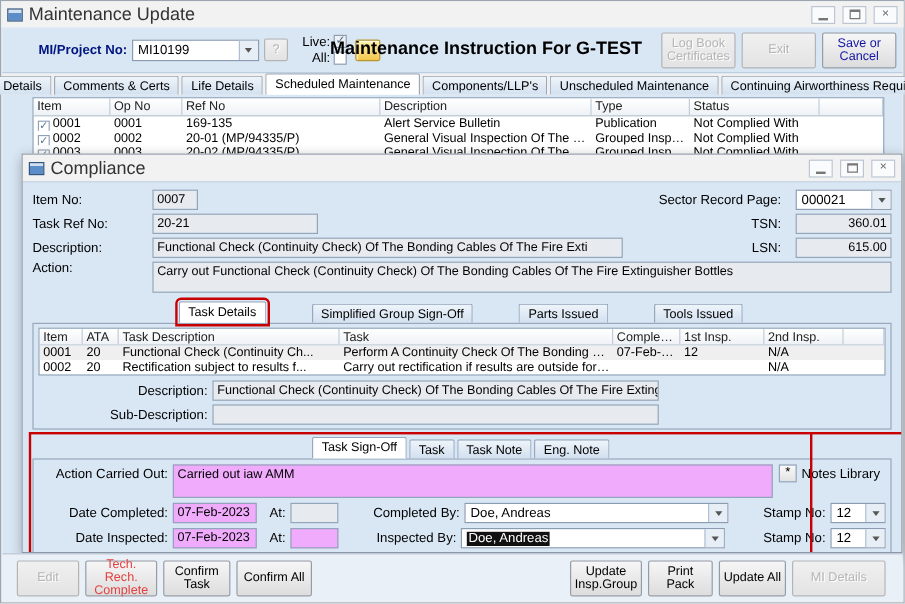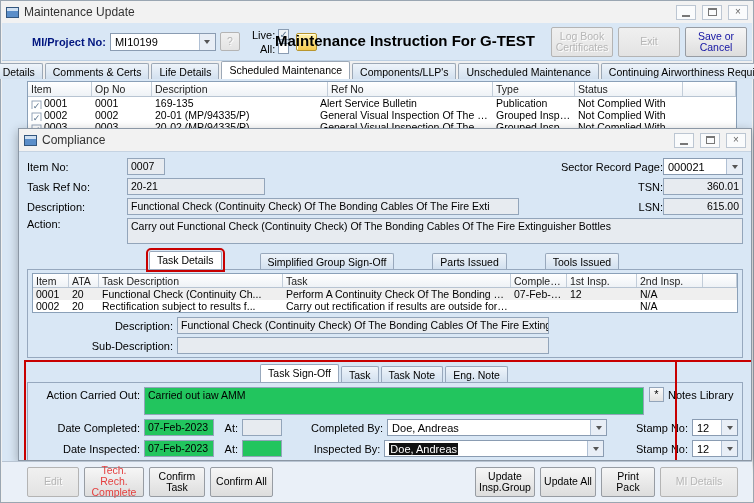--- a/index.html
+++ b/index.html
@@ -8,21 +8,21 @@
   #screen { position:relative; width:754px; height:503px; background:#e8e8e8; font-size:11px; color:#000; overflow:hidden; }
 
   
   .window { position:absolute; background:#f0f0f0; border:1px solid #9aa6b2; }
   #main-window { inset:0; }
   #compliance-dialog { left:18px; top:128px; width:734px; height:333px; border-color:#8b97a5;
     box-shadow:0 3px 10px rgba(0,0,0,.3); display:flex; flex-direction:column; z-index:10; }
 
   .titlebar { height:22px; background:#f2f2f2; display:flex; align-items:center; padding:0 5px; gap:5px; flex:0 0 22px; }
   .app-icon { width:13px; height:11px; border:1px solid #33567e; background:linear-gradient(#cfe0f2 30%,#5b8ec9 30%); }
-  .titlebar .title { font-size:12px; color:#333; }
+  .titlebar .title { font-size:15px; color:#333; }
   .win-controls { margin-left:auto; display:flex; gap:6px; align-items:center; }
   .win-ctrl { width:20px; height:15px; border:1px solid #bcc6d2; background:#fafbfc; display:flex; align-items:center; justify-content:center; color:#666; font-size:10px; line-height:1; }
   .g-min { width:8px; height:2px; background:#777; margin-top:7px; }
   .g-max { width:9px; height:8px; border:1px solid #777; border-top-width:2px; }
 
   
   #header-band { position:absolute; top:22px; left:1px; right:1px; height:38px; background:#d9e7f5; border-bottom:1px solid #bccfe2; display:flex; align-items:center; }
   .navy { color:#00157f; font-weight:bold; }
   .combo { background:#fff; border:1px solid #8a9cb2; height:18px; display:flex; align-items:center; }
   .combo .val { padding:0 4px; flex:1; white-space:nowrap; overflow:hidden; }
@@ -60,24 +60,24 @@
   .c-item{width:64px;} .c-op{width:60px;} .c-ref{width:165px;} .c-desc{width:176px;} .c-type{width:82px;} .c-status{width:108px;} .c-fill{flex:1;}
 
   
   #main-footer { position:absolute; left:1px; right:1px; bottom:1px; height:40px; background:#eaf0f8; border-top:1px solid #b8c4d2; display:flex; align-items:center; z-index:20; }
   .ftr-btn { width:60px; height:30px; margin-right:5px; }
 
   
   .dlg-body { flex:1; background:#d9e7f5; border-top:1px solid #c5d3e2; padding:3px 8px 5px; display:flex; flex-direction:column; position:relative; overflow:hidden; }
   .frow { display:flex; align-items:center; margin-top:3px; }
   .flabel { width:100px; text-align:left; padding-right:4px; white-space:nowrap; flex:0 0 auto; }
-  .field { background:#22c55e; border:1px solid #93a5ba; height:17px; line-height:15px; padding:0 3px; overflow:hidden; white-space:nowrap; font-size:10.5px; }
+  .field { background:#f0abfc; border:1px solid #93a5ba; height:17px; line-height:15px; padding:0 3px; overflow:hidden; white-space:nowrap; font-size:10.5px; }
   .field.ro { background:#e7ebf0; }
   .field.num { text-align:right; }
-  .rt-label { margin-left:auto; text-align:right; padding-right:0; white-space:nowrap; }
+  .rt-label { margin-left:auto; text-align:right; padding-right:12px; white-space:nowrap; }
   .multiline { height:26px; white-space:normal; line-height:12px; padding-top:1px; }
 
   #dlg-tabs { margin-top:7px; height:19px;gap:36px; }
   .annotated { outline:2px solid var(--annot,#c80000); outline-offset:1px; }
   .dlg-panel { border:1px solid #96a8be; background:#d9e7f5; padding:3px 4px 3px; }
   #task-grid .grid-head { height:14px; line-height:14px; }
   #task-grid .grid-row { height:12px; }
   .d-item{width:36px;} .d-ata{width:30px;} .d-tdesc{width:184px;} .d-task{width:228px;} .d-comp{width:56px;} .d-i1{width:70px;} .d-i2{width:66px;} .d-fill{flex:1;}
   .dlabel { width:145px; text-align:right; padding-right:4px; white-space:nowrap; flex:0 0 auto; }
 
@@ -152,22 +152,22 @@
       <span class="tab">Components/LLP's</span>
       <span class="tab">Unscheduled Maintenance</span>
       <span class="tab">Continuing Airworthiness Requirements</span>
     </div>
 
     <div id="main-content">
       <div class="grid" id="main-grid">
         <div class="grid-head">
           <span class="gc c-item">Item</span>
           <span class="gc c-op">Op No</span>
+          <span class="gc c-ref">Ref No</span>
           <span class="gc c-desc">Description</span>
-          <span class="gc c-ref">Ref No</span>
           <span class="gc c-type">Type</span>
           <span class="gc c-status">Status</span>
           <span class="gc c-fill"></span>
         </div>
         <div class="grid-row">
           <span class="gc c-item"><span class="checkbox checked"></span><span>0001</span></span>
           <span class="gc c-op">0001</span>
           <span class="gc c-ref">169-135</span>
           <span class="gc c-desc">Alert Service Bulletin</span>
           <span class="gc c-type">Publication</span>
@@ -186,28 +186,28 @@
           <span class="gc c-op">0003</span>
           <span class="gc c-ref">20-02 (MP/94335/P)</span>
           <span class="gc c-desc">General Visual Inspection Of The Nose Landing Gear A...</span>
           <span class="gc c-type">Grouped Inspection</span>
           <span class="gc c-status">Not Complied With</span>
         </div>
       </div>
     </div>
 
     <div id="main-footer">
-      <span class="btn disabled ftr-btn" style="margin-left:25px;width:52px">Edit</span>
+      <span class="btn disabled ftr-btn" style="margin-left:12px;width:52px">Edit</span>
       <span class="btn red ftr-btn">Tech. Rech. Complete</span>
       <span class="btn ftr-btn" style="width:56px">Confirm Task</span>
       <span class="btn ftr-btn" style="width:63px">Confirm All</span>
       <span style="flex:1"></span>
       <span class="btn ftr-btn">Update Insp.Group</span>
+      <span class="btn ftr-btn" style="width:54px">Print Pack</span>
       <span class="btn ftr-btn" style="width:56px">Update All</span>
-      <span class="btn ftr-btn" style="width:54px">Print Pack</span>
       <span class="btn disabled ftr-btn" style="width:78px;margin-right:14px">MI Details</span>
     </div>
   </div>
 
   <div class="window" id="compliance-dialog">
 
     <div class="titlebar">
       <span class="app-icon"></span>
       <span class="title">Compliance</span>
       <span class="win-controls">

